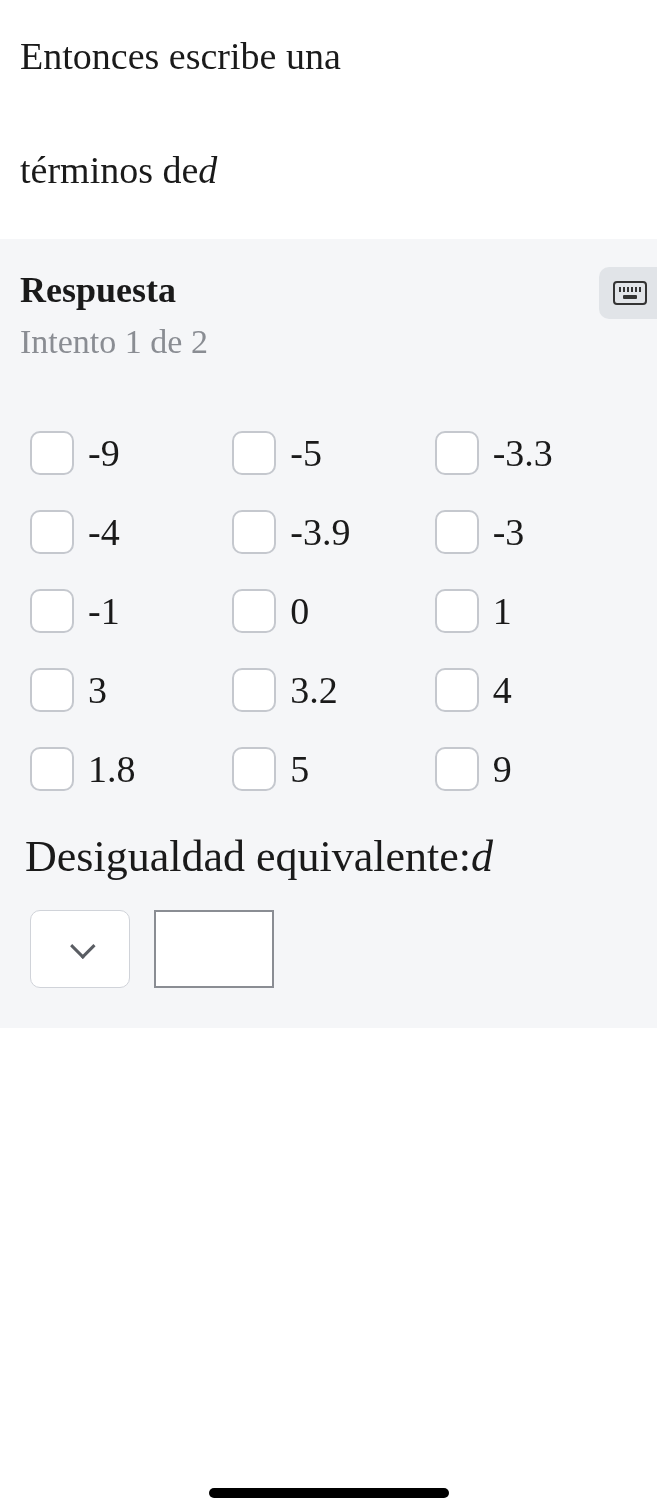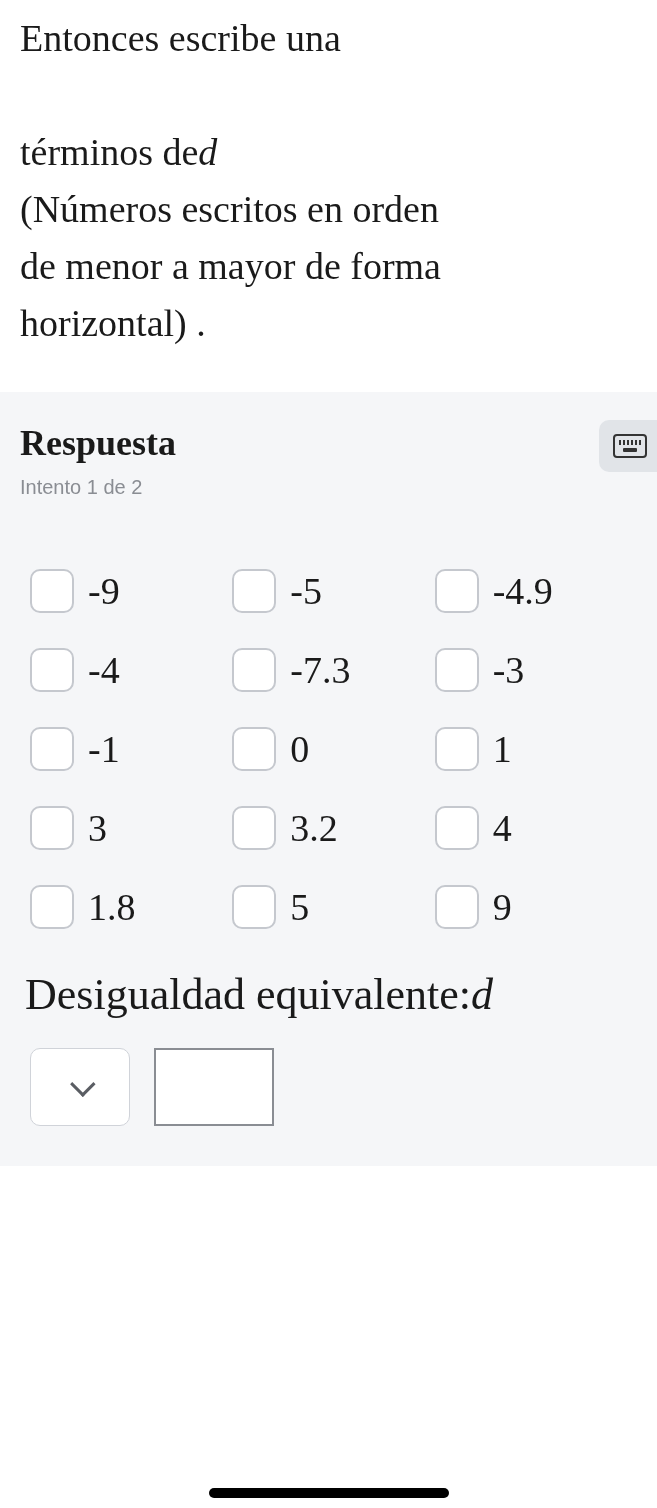--- a/index.html
+++ b/index.html
@@ -12,20 +12,21 @@
       width: 657px;
       height: 1508px;
       background: #ffffff;
       color: #1a1a1a;
       position: relative;
     }
     .question-section {
       padding: 10px 20px 40px 20px;
       font-size: 38px;
       line-height: 1.5;
+      margin-top: 18px;
     }
     .question-line1 {
       margin-bottom: 0;
     }
     .italic-var {
       font-style: italic;
     }
     .answer-section {
       background: #f5f6f8;
       padding: 30px 20px 40px 20px;
@@ -73,23 +74,23 @@
       position: absolute;
       bottom: 4px;
       left: 8px;
       right: 8px;
       height: 4px;
       background: #333;
       border-radius: 1px;
     }
     .attempt-text {
       color: #8a8d93;
-      font-size: 20px;
+      font-size: 34px;
       margin-top: 12px;
-      font-family: Liberation Sans, sans-serif;
+      font-family: Liberation Serif, serif;
     }
     .checkbox-grid {
       margin-top: 70px;
       display: grid;
       grid-template-columns: repeat(3, 1fr);
       gap: 35px 10px;
       padding: 0 10px;
     }
     .checkbox-item {
       display: flex;
@@ -162,25 +163,20 @@
   </style>
 </head>
 <body>
 
 <div class="question-section">
   <div class="question-line1">
     <span>Entonces escribe una</span><br>
     <br>
     <span>términos de</span><span class="italic-var">d</span>
   </div>
-  <div>
-    <span>(Números escritos en orden</span><br>
-    <span>de menor a mayor de forma</span><br>
-    <span>horizontal) .</span>
-  </div>
 </div>
 
 <div class="answer-section">
   <div class="answer-header">
     <div class="answer-title">Respuesta</div>
     <div class="keyboard-button">
       <div class="keyboard-icon"></div>
     </div>
   </div>
   <div class="attempt-text">Intento 1 de 2</div>
@@ -189,29 +185,29 @@
     <div class="checkbox-item">
       <div class="checkbox"></div>
       <span class="checkbox-label">-9</span>
     </div>
     <div class="checkbox-item">
       <div class="checkbox"></div>
       <span class="checkbox-label">-5</span>
     </div>
     <div class="checkbox-item">
       <div class="checkbox"></div>
-      <span class="checkbox-label">-4.9</span>
+      <span class="checkbox-label">-3.3</span>
     </div>
     <div class="checkbox-item">
       <div class="checkbox"></div>
       <span class="checkbox-label">-4</span>
     </div>
     <div class="checkbox-item">
       <div class="checkbox"></div>
-      <span class="checkbox-label">-7.3</span>
+      <span class="checkbox-label">-3.9</span>
     </div>
     <div class="checkbox-item">
       <div class="checkbox"></div>
       <span class="checkbox-label">-3</span>
     </div>
     <div class="checkbox-item">
       <div class="checkbox"></div>
       <span class="checkbox-label">-1</span>
     </div>
     <div class="checkbox-item">

